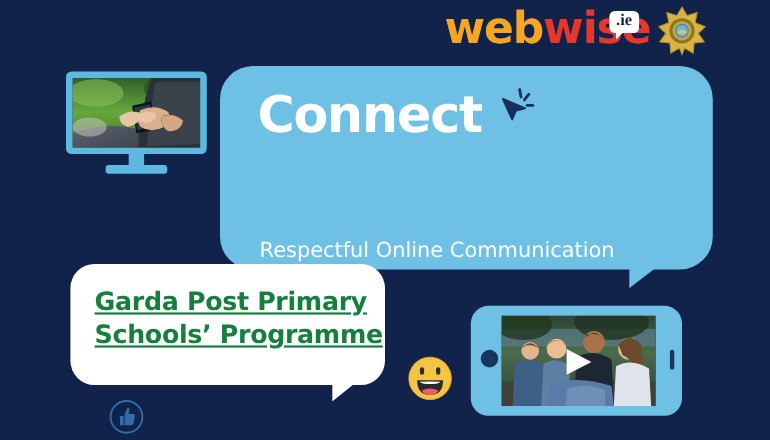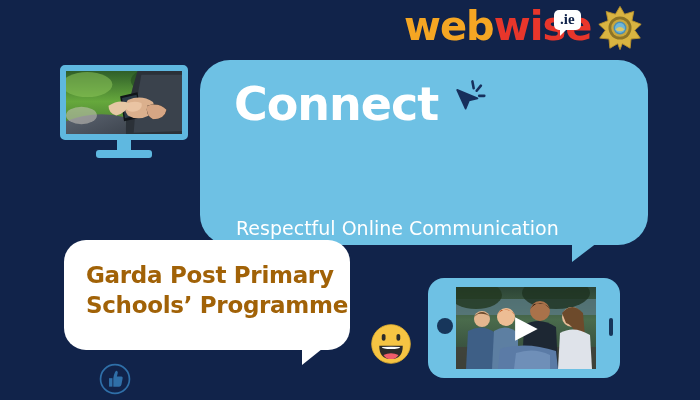--- a/index.html
+++ b/index.html
@@ -77,23 +77,24 @@
     background:#ffffff;border-radius:22px;
   }
   #white-tail{
     position:absolute;left:302px;top:341px;width:0;height:0;
     border-top:24px solid #ffffff;
     border-right:30px solid transparent;
     border-radius:0 0 12px 0;
   }
   #white-bubble-text{
     position:absolute;left:22px;top:20px;width:250px;
-    color:#a16207;font-size:23px;line-height:30px;font-weight:bold;
+    color:#15803d;font-size:23px;line-height:30px;font-weight:bold;
     letter-spacing:-0.3px;
     font-family:"DejaVu Sans", sans-serif;
+    text-decoration:underline;
   }
   #white-bubble-text span{display:block;white-space:nowrap;}
 
   
   #emoji{position:absolute;left:370px;top:323px;width:42px;height:42px;}
 
   
   #phone{
     position:absolute;left:428px;top:278px;width:192px;height:100px;
     background:#6ec1e4;border-radius:16px;

